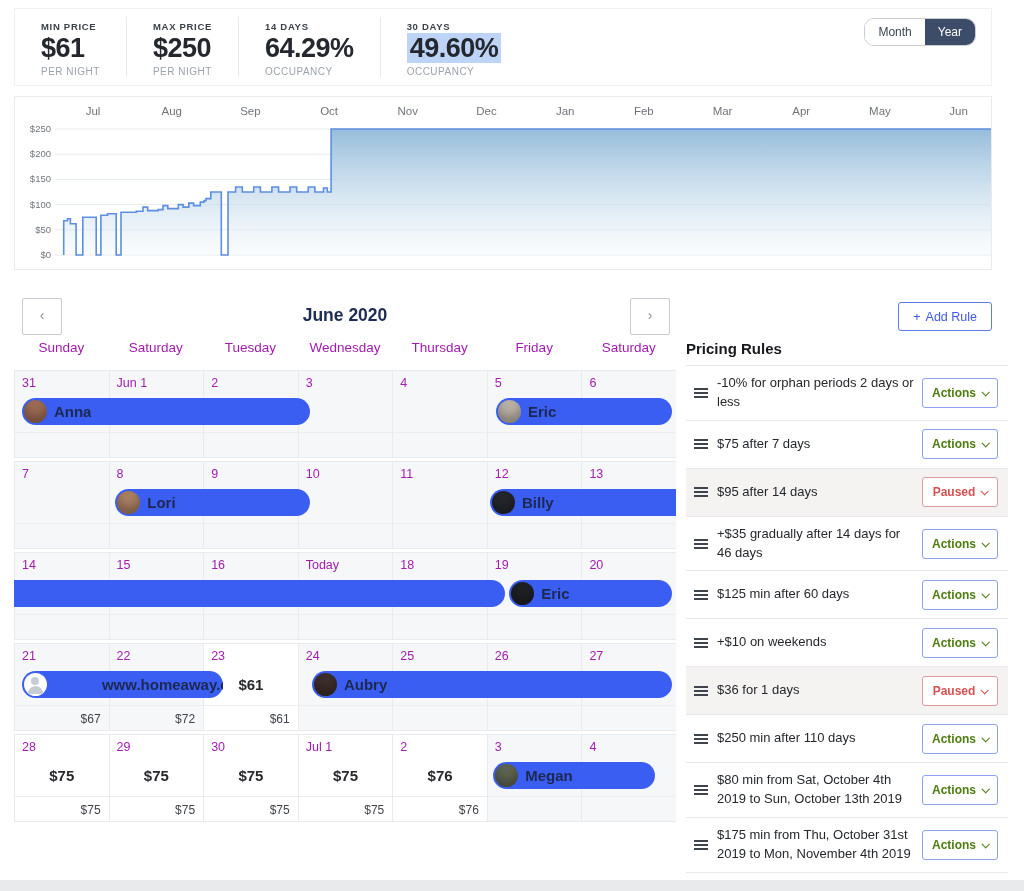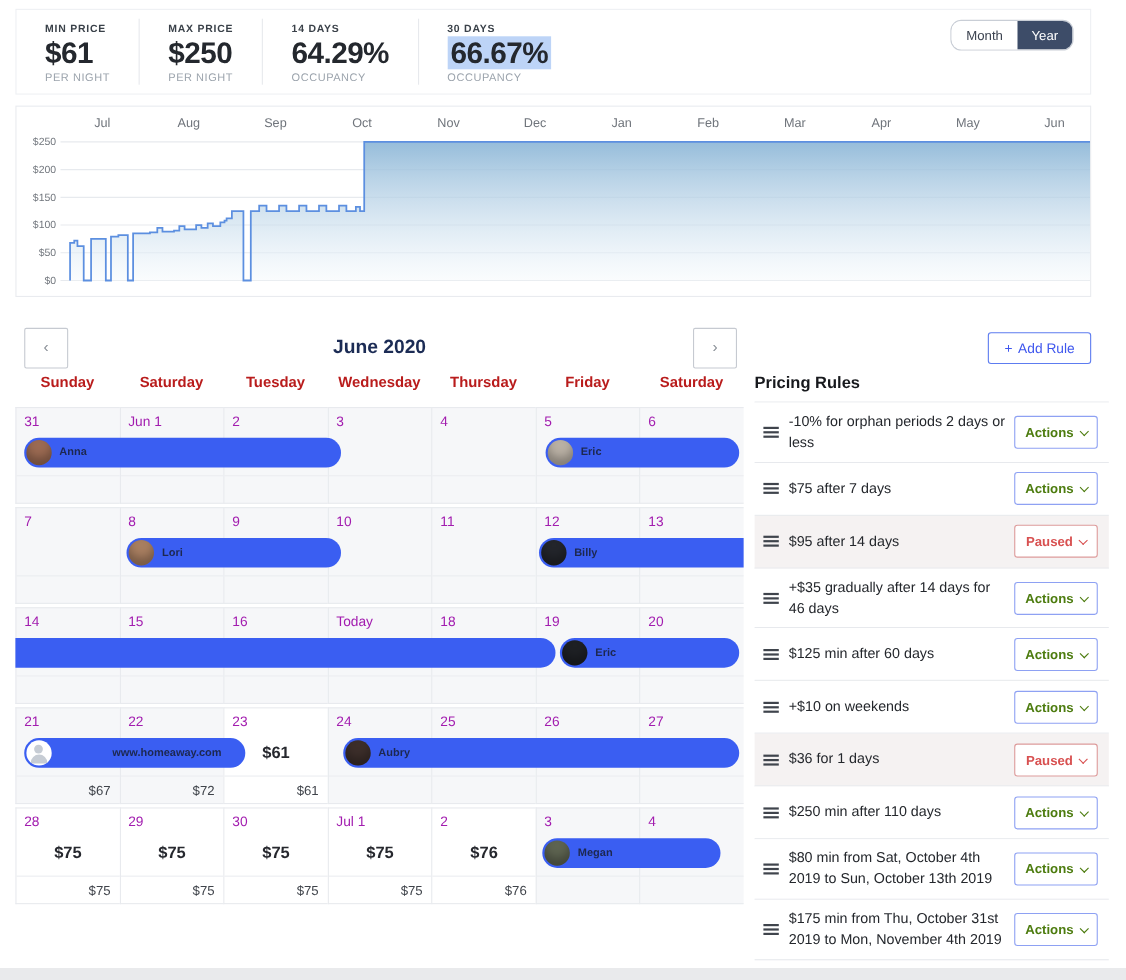--- a/index.html
+++ b/index.html
@@ -27,35 +27,35 @@
   .chart-card svg{position:absolute;left:0;top:0;}
 
   
   .calendar{position:absolute;left:14px;top:296px;width:662px;}
   .cal-header{position:relative;height:42px;}
   .nav-btn{position:absolute;top:2px;width:38px;height:35px;background:#fff;border:1px solid #c6cad1;
            border-radius:2px;color:#8a9097;font-size:14px;line-height:33px;text-align:center;cursor:pointer;}
   .nav-prev{left:8px;} .nav-next{right:6px;}
   .cal-title{text-align:center;font-size:17.5px;font-weight:bold;color:#1c2c55;padding-top:9px;}
   .weekdays{display:grid;grid-template-columns:repeat(7,1fr);height:26px;margin-top:2px;}
-  .weekday{text-align:center;font-size:13.5px;font-weight:bold;color:#b91c1c;}
+  .weekday{text-align:center;font-size:13.5px;font-weight:normal;color:#a21caf;}
   .cal-grid{margin-top:4px;}
   .cal-row{position:relative;height:88px;margin-bottom:3px;display:grid;grid-template-columns:repeat(7,1fr);}
   .cal-cell{position:relative;background:#f6f7f9;border-top:1px solid #e8eaee;border-bottom:1px solid #e8eaee;
             border-left:1px solid #e8eaee;box-sizing:border-box;}
   .cal-cell:last-child{border-right:1px solid #e8eaee;}
   .cal-cell.white{background:#fff;}
   .cal-cell::after{content:"";position:absolute;left:0;right:0;bottom:24px;border-bottom:1px solid #ecedf1;}
   .cal-date{position:absolute;top:5px;left:7px;font-size:12.5px;font-weight:400;color:#a21caf;}
   .center-price{position:absolute;top:32px;left:0;width:100%;text-align:center;
                 font-size:15px;font-weight:bold;color:#26282e;}
   .bottom-price{position:absolute;bottom:4px;right:8px;font-size:12px;color:#3f434a;}
 
   .booking{position:absolute;top:28px;height:27px;background:#3a5ef2;display:flex;align-items:center;z-index:2;}
-  .booking-label{color:#1d2850;font-size:10px;font-weight:600;white-space:nowrap;overflow:hidden;}
+  .booking-label{color:#1d2850;font-size:15px;font-weight:600;white-space:nowrap;overflow:hidden;}
   .avatar{position:relative;width:23px;height:23px;border-radius:50%;margin:0 7px 0 2px;flex:none;overflow:hidden;}
   .avatar.photo{box-shadow:inset 0 -7px 8px rgba(0,0,0,.28);}
   .avatar.generic{background:#fff;}
   .avatar.generic::before{content:"";position:absolute;left:50%;top:4px;width:8px;height:8px;margin-left:-4px;
                           border-radius:50%;background:#c6ccd4;}
   .avatar.generic::after{content:"";position:absolute;left:50%;bottom:2px;width:15px;height:8px;margin-left:-7.5px;
                          border-radius:8px 8px 0 0;background:#c6ccd4;}
 
   
   .rules-panel{position:absolute;left:686px;top:296px;width:322px;}
@@ -96,21 +96,21 @@
       <div class="stat-value">$250</div>
       <div class="stat-sub">PER NIGHT</div>
     </div>
     <div class="stat">
       <div class="stat-label">14 DAYS</div>
       <div class="stat-value">64.29%</div>
       <div class="stat-sub">OCCUPANCY</div>
     </div>
     <div class="stat">
       <div class="stat-label">30 DAYS</div>
-      <div class="stat-value"><span class="hl">66.67%</span></div>
+      <div class="stat-value"><span class="hl">49.60%</span></div>
       <div class="stat-sub">OCCUPANCY</div>
     </div>
   </div>
 
   <div class="toggle">
     <div class="seg">Month</div>
     <div class="seg active">Year</div>
   </div>
 
   <div class="chart-card" id="chartCard">

